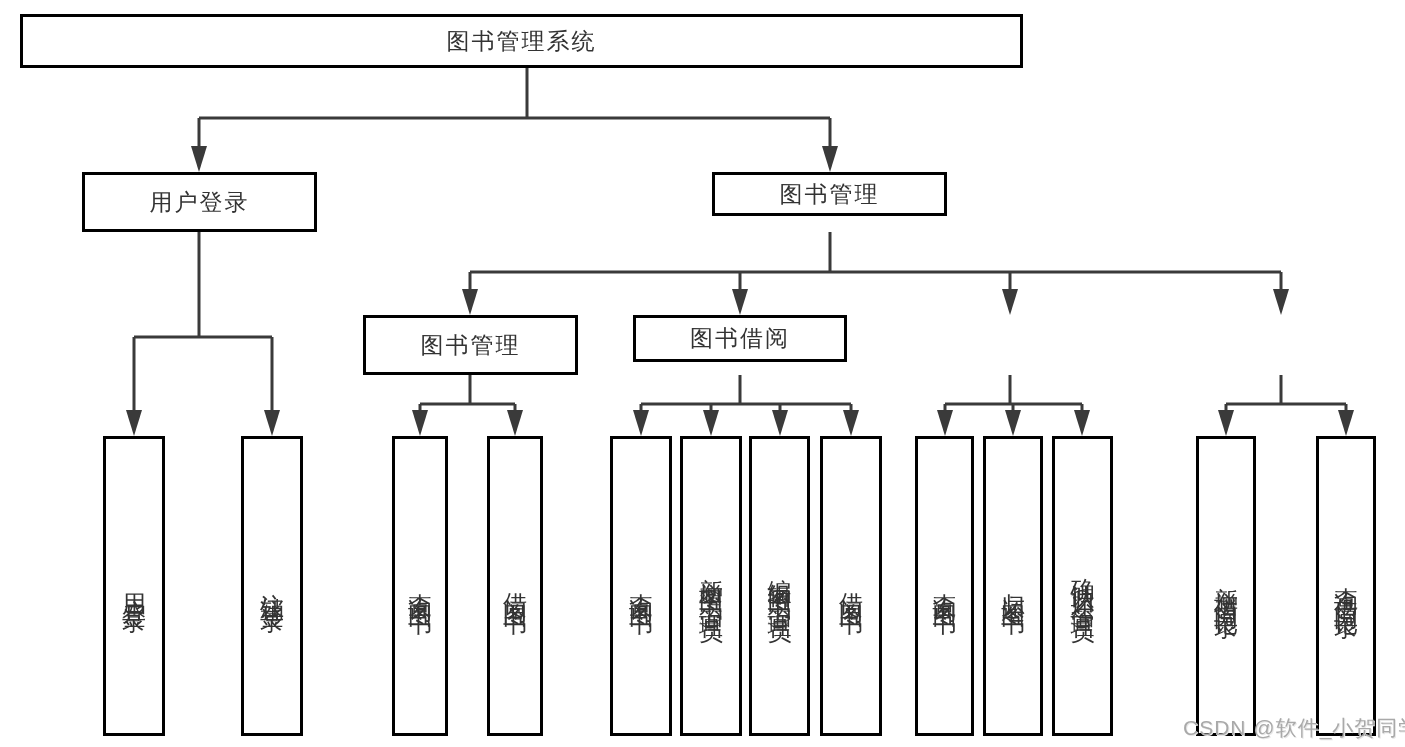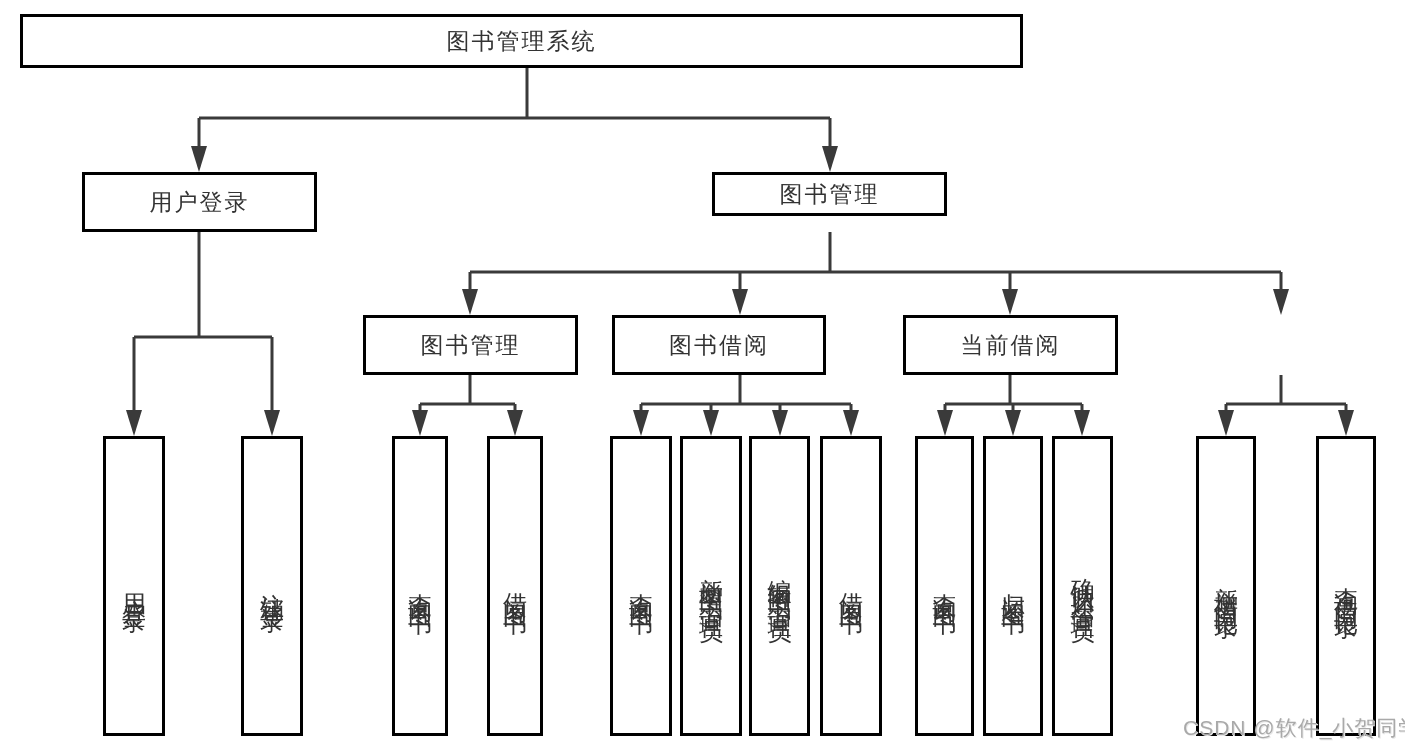--- a/index.html
+++ b/index.html
@@ -76,25 +76,22 @@
   <div class="node h" style="left:82px;top:172px;width:235px;height:60px">
     <span>用户登录</span>
   </div>
   <div class="node h" style="left:712px;top:172px;width:235px;height:44px">
     <span>图书管理</span>
   </div>
 
   <div class="node h" style="left:363px;top:315px;width:215px;height:60px">
     <span>图书管理</span>
   </div>
-  <div class="node h" style="left:612px;top:315px;width:214px;height:60px">
+  <div class="node h" style="left:633px;top:315px;width:214px;height:47px">
     <span>图书借阅</span>
-  </div>
-  <div class="node h" style="left:903px;top:315px;width:215px;height:60px">
-    <span>当前借阅</span>
   </div>
 
   <div class="node v" style="left:103px;top:436px;width:62px;height:300px">
     <span class="vtext">用户登录</span>
   </div>
   <div class="node v" style="left:241px;top:436px;width:62px;height:300px">
     <span class="vtext">注销登录</span>
   </div>
 
   <div class="node v" style="left:392px;top:436px;width:56px;height:300px">

